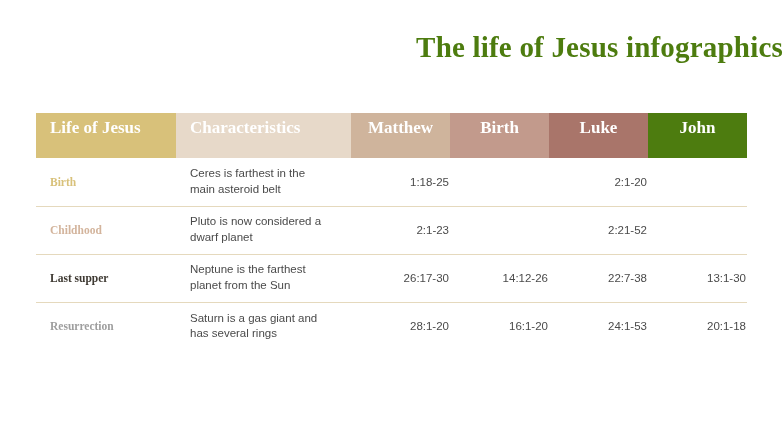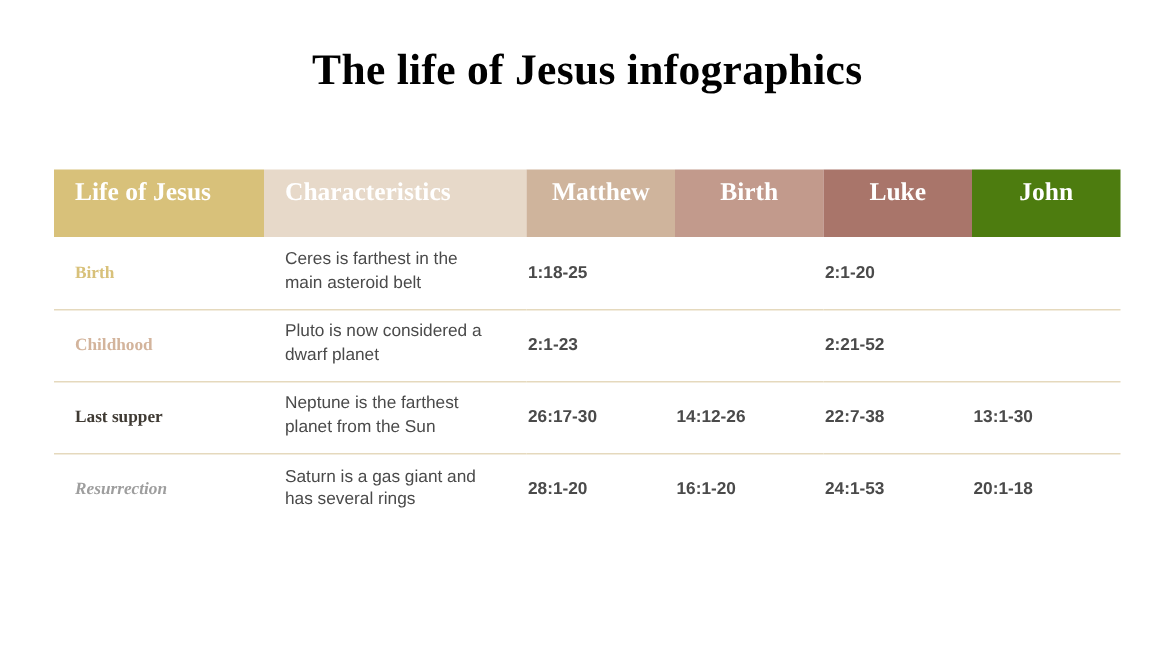--- a/index.html
+++ b/index.html
@@ -14,25 +14,25 @@
     overflow: hidden;
   }
   .slide {
     position: relative;
     width: 783px;
     height: 440px;
     background: #ffffff;
     box-sizing: border-box;
   }
   .title {
-    text-align: center;
+    text-align: right;
     font-family: "Liberation Serif", serif;
     font-size: 29px;
     font-weight: bold;
-    color: #000000;
+    color: #4d7c0f;
     letter-spacing: 0.2px;
     padding-top: 31px;
     margin: 0;
   }
   .table-wrap {
     position: absolute;
     left: 36px;
     top: 113px;
     width: 711px;
   }
@@ -70,24 +70,23 @@
     font-weight: bold;
     padding-left: 14px;
   }
   td.charac {
     padding-left: 14px;
     padding-right: 18px;
     line-height: 1.35;
     color: #4f4a45;
   }
   td.ref {
-    text-align: left;
+    text-align: right;
     color: #4a4a4a;
     font-size: 11.5px;
-    font-weight: bold;
   }
   tr.last td {
     border-bottom: none;
   }
 </style>
 </head>
 <body>
 
 <div class="slide">
 
@@ -132,21 +131,21 @@
         </tr>
         <tr>
           <td class="stage" style="color:#3f3a33;">Last supper</td>
           <td class="charac">Neptune is the farthest planet from the Sun</td>
           <td class="ref">26:17-30</td>
           <td class="ref">14:12-26</td>
           <td class="ref">22:7-38</td>
           <td class="ref">13:1-30</td>
         </tr>
         <tr class="last">
-          <td class="stage" style="color:#9e9e9e;font-style:italic;">Resurrection</td>
+          <td class="stage" style="color:#9e9e9e;">Resurrection</td>
           <td class="charac">Saturn is a gas giant and has several rings</td>
           <td class="ref">28:1-20</td>
           <td class="ref">16:1-20</td>
           <td class="ref">24:1-53</td>
           <td class="ref">20:1-18</td>
         </tr>
       </tbody>
     </table>
   </div>
 

